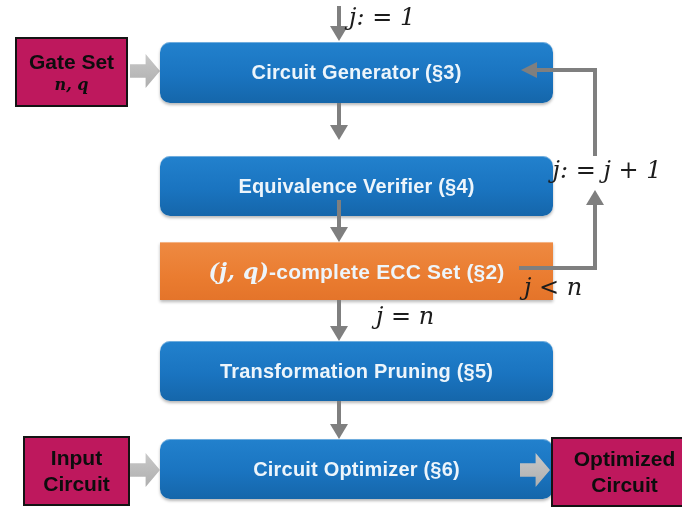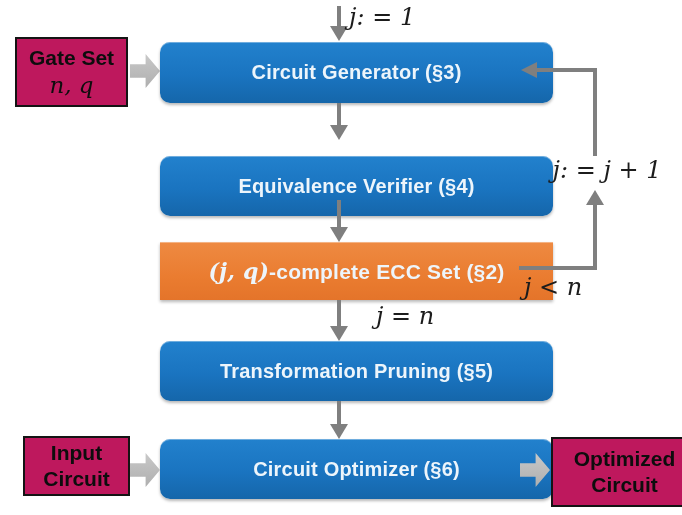--- a/index.html
+++ b/index.html
@@ -13,21 +13,21 @@
     box-shadow:0 2px 3px rgba(0,0,0,0.28), inset 0 1px 0 rgba(255,255,255,0.35);}
   .stage .lbl{display:inline;text-align:center;letter-spacing:0.2px;}
   .ecc{border-radius:0;font-size:21px;
     background:linear-gradient(180deg,#ee8a42 0%,#ea7c30 60%,#e4742a 100%);}
   .math-frag{font-family:"DejaVu Serif",serif;font-style:italic;font-weight:bold;font-size:22px;}
 
   
   .iobox{position:absolute;background:#be185d;border:2.5px solid #141414;display:flex;
     flex-direction:column;align-items:center;justify-content:center;font-weight:bold;
     font-size:21px;color:#0d0d0d;line-height:1.22;box-sizing:border-box;}
-  .io-params{font-family:"DejaVu Serif",serif;font-style:italic;font-weight:normal;font-size:23px;}
+  .io-params{font-family:"DejaVu Serif",serif;font-style:italic;font-weight:bold;font-size:16px;}
 
   
   .vline,.hline{position:absolute;background:#7f7f7f;}
   .vline{width:4px;} .hline{height:4px;}
   .head-down{position:absolute;width:0;height:0;border-left:9px solid transparent;
     border-right:9px solid transparent;border-top:15px solid #7f7f7f;}
   .head-up{position:absolute;width:0;height:0;border-left:9px solid transparent;
     border-right:9px solid transparent;border-bottom:15px solid #7f7f7f;}
   .head-left{position:absolute;width:0;height:0;border-top:8px solid transparent;
     border-bottom:8px solid transparent;border-right:16px solid #7f7f7f;}
@@ -84,21 +84,21 @@
     <span class="lbl">Transformation Pruning (§5)</span>
   </div>
 
   <div class="vline" style="left:337px;top:401px;height:23px"></div>
   <div class="head-down" style="left:330px;top:424px"></div>
 
   <div class="stage" style="top:439px;height:60px">
     <span class="lbl">Circuit Optimizer (§6)</span>
   </div>
 
-  <div class="iobox" style="left:23px;top:436px;width:107px;height:60px">
+  <div class="iobox" style="left:23px;top:436px;width:107px;height:70px">
     <div>Input</div>
     <div>Circuit</div>
   </div>
   <div class="blockarrow" style="left:130px;top:452px"></div>
 
   <div class="blockarrow" style="left:520px;top:452px"></div>
   <div class="iobox" style="left:551px;top:437px;width:147px;height:70px">
     <div>Optimized</div>
     <div>Circuit</div>
   </div>

